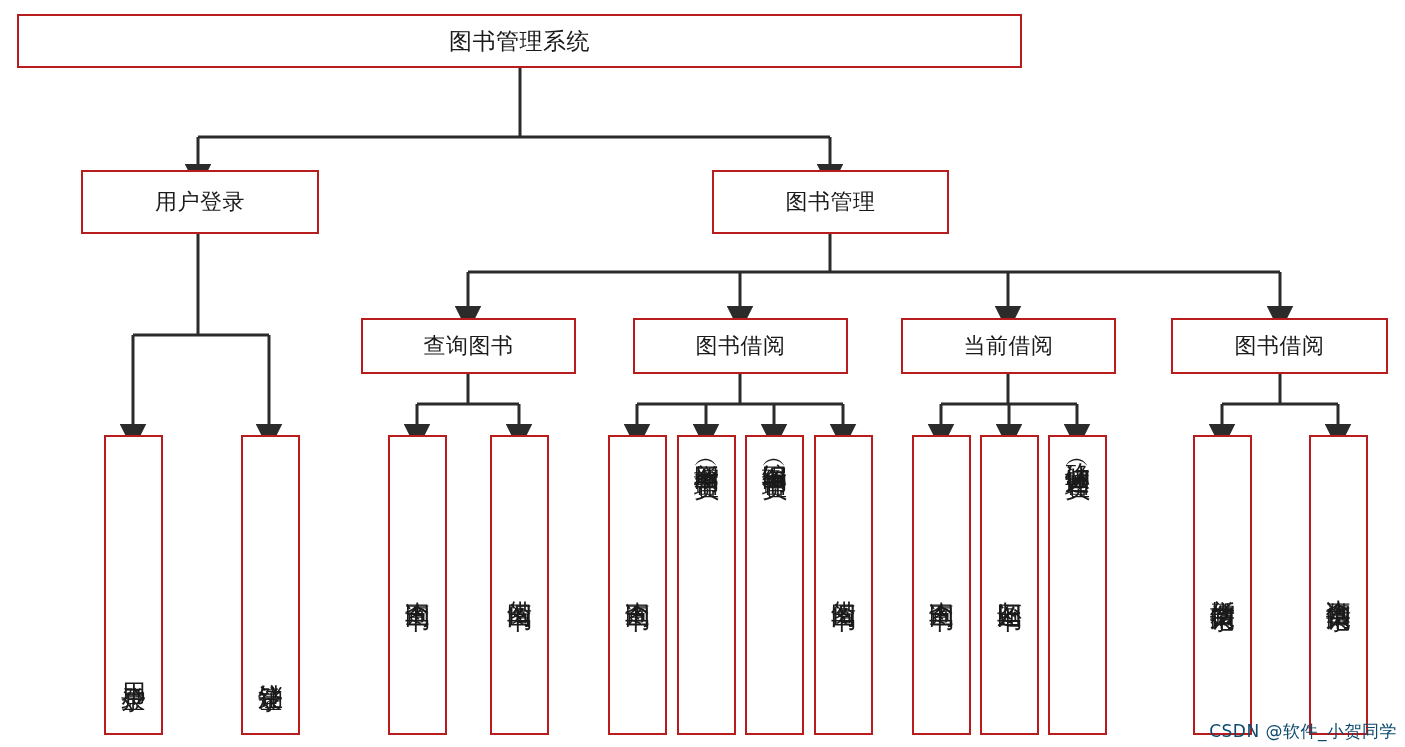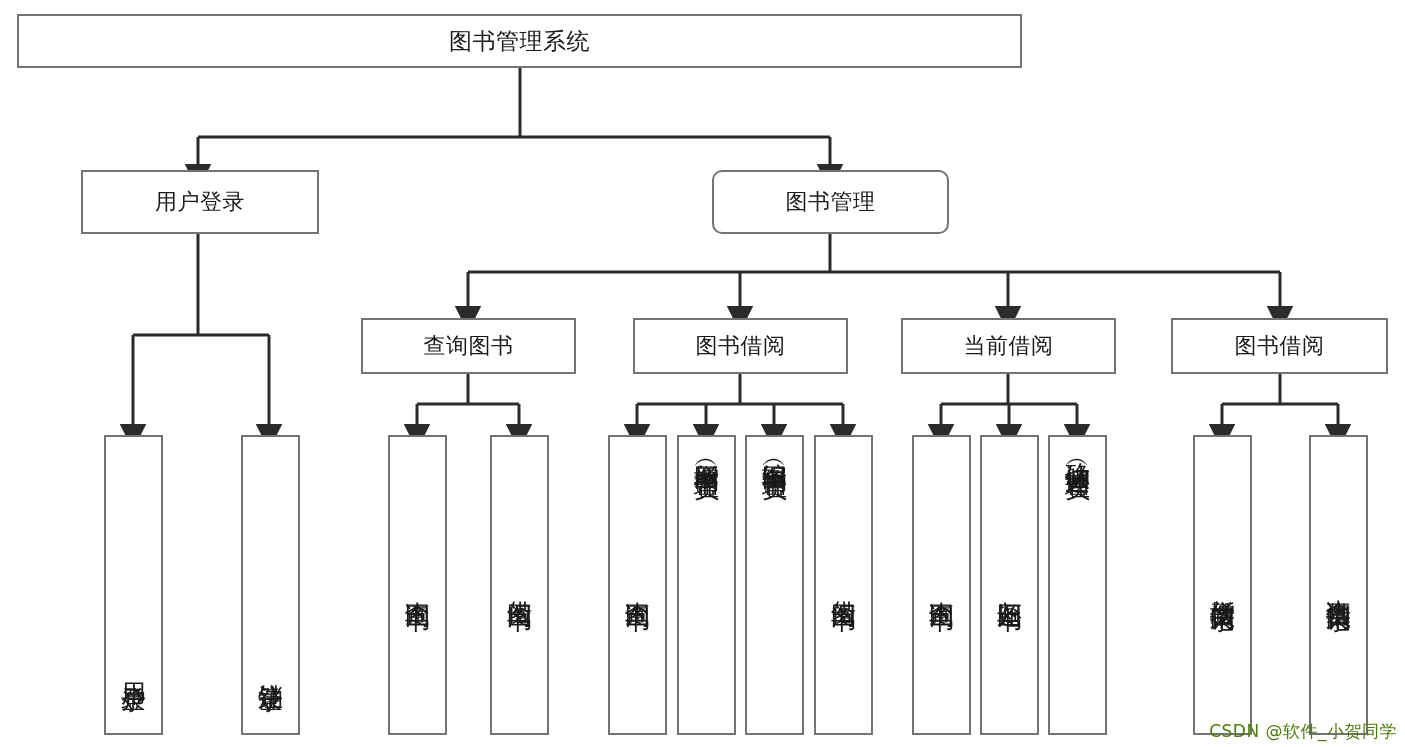--- a/index.html
+++ b/index.html
@@ -22,21 +22,21 @@
     position: absolute;
     left: 0;
     top: 0;
     width: 1405px;
     height: 747px;
     pointer-events: none;
   }
   .node {
     position: absolute;
     box-sizing: border-box;
-    border: 2px solid #737373;
+    border: 2px solid #b91c1c;
     background: #ffffff;
     display: flex;
     align-items: center;
     justify-content: center;
     color: #1a1a1a;
   }
   .node-label {
     display: block;
     text-align: center;
     line-height: 1.22;
@@ -69,21 +69,21 @@
     align-items: center;
   }
   .node.vert.align-end {
     align-items: flex-end;
   }
   #watermark {
     position: absolute;
     right: 8px;
     bottom: 4px;
     font-size: 17px;
-    color: #4d7c0f;
+    color: #0c4a6e;
     letter-spacing: 0.5px;
     white-space: nowrap;
     user-select: none;
   }
 </style>
 </head>
 <body>
 
 <div id="diagram-root">
 
@@ -139,21 +139,21 @@
     </g>
   </svg>
 
   <div class="node horiz root" style="left:17px; top:14px; width:1005px; height:54px;">
     <span class="node-label">图书管理系统</span>
   </div>
 
   <div class="node horiz" style="left:81px; top:170px; width:238px; height:64px;">
     <span class="node-label">用户登录</span>
   </div>
-  <div class="node horiz" style="left:712px; top:170px; width:237px; height:64px;border-radius:10px;">
+  <div class="node horiz" style="left:712px; top:170px; width:237px; height:64px;">
     <span class="node-label">图书管理</span>
   </div>
 
   <div class="node horiz" style="left:361px; top:318px; width:215px; height:56px;">
     <span class="node-label">查询图书</span>
   </div>
   <div class="node horiz" style="left:633px; top:318px; width:215px; height:56px;">
     <span class="node-label">图书借阅</span>
   </div>
   <div class="node horiz" style="left:901px; top:318px; width:215px; height:56px;justify-content:center;">

